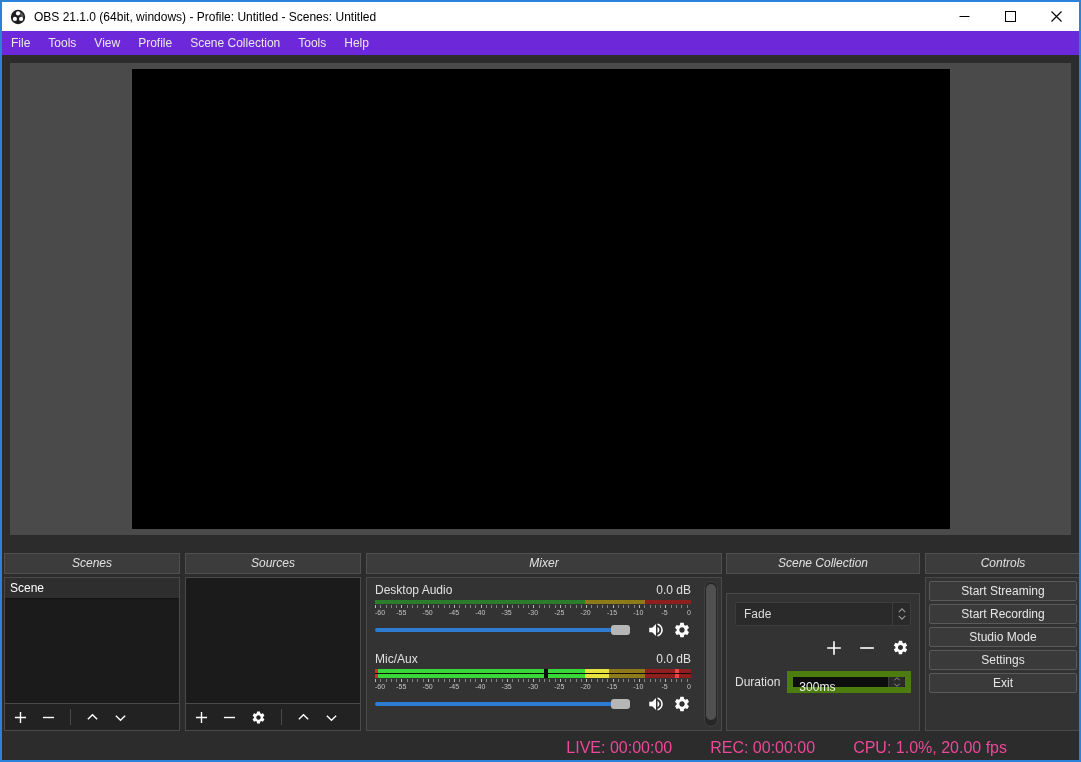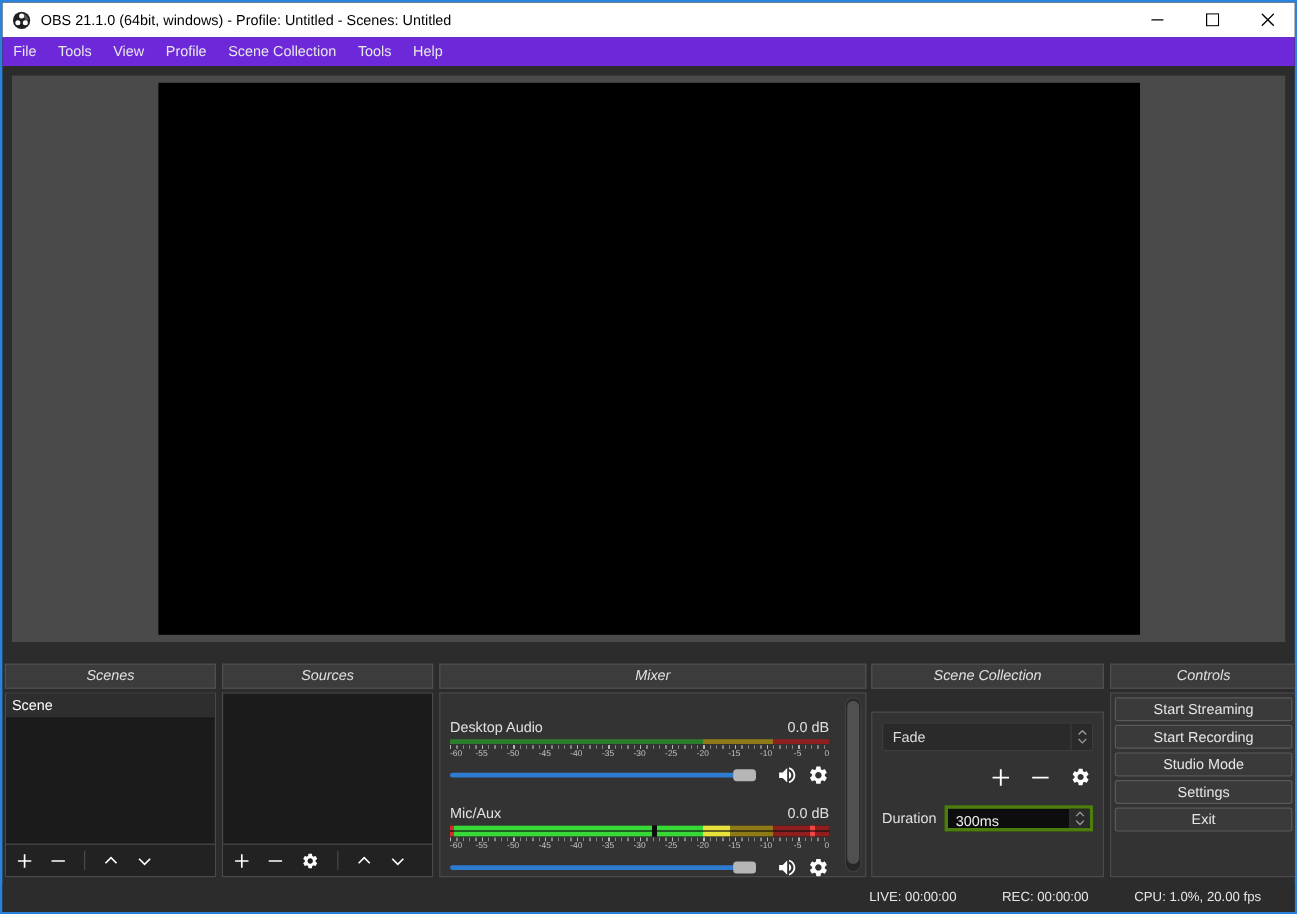--- a/index.html
+++ b/index.html
@@ -67,21 +67,21 @@
   }
   .toolbar{
     height:27px; border-top:1px solid #4a4a4a; background:#222222;
     display:flex; align-items:center; gap:15px; padding:0 9px;
   }
   .tsep{ width:1px; height:16px; background:#4a4a4a; }
   .tool-icon svg{ display:block; }
 
   
   .mixer-body{ padding:5px 30px 5px 8px; }
-  .chan{ margin-bottom:13px;margin-top:16px; }
+  .chan{ margin-bottom:13px; }
   .chan-row{ display:flex; justify-content:space-between; color:#e0e0e0; font-size:12px; height:16px; }
   .meter{ margin-top:1px; }
   .meter .ch{
     height:4px;
     background:linear-gradient(90deg,
       #2a7d2a 0 66.6%, #8f7a19 66.6% 85.3%, #8f1f1f 85.3% 100%);
   }
   .meter-mic{ display:flex; flex-direction:column; gap:1px; background:#0e0e0e; }
   .meter-mic .ch{
     background:linear-gradient(90deg,
@@ -135,41 +135,41 @@
   
   .trans-body{ padding:8px; color:#e0e0e0; font-size:12px;margin-top:16px; }
   .combo{ display:flex; height:24px; background:#2a2a2a; border:1px solid #3d3d3d; border-radius:2px; }
   .combo-text{ flex:1; line-height:22px; padding-left:8px; color:#dcdcdc; }
   .combo-spin{
     width:18px; border-left:1px solid #3d3d3d; display:flex; flex-direction:column;
     align-items:center; justify-content:center; gap:2px;
   }
   .trans-btn-row{ display:flex; justify-content:flex-end; align-items:center; gap:17px; margin:13px 2px 12px 0; }
   .duration-row{ display:flex; align-items:center; gap:7px; }
-  .spinbox{ flex:1; display:flex; height:22px; background:#0d0d0d; border:3px solid #4d7c0f;justify-content:space-between; }
+  .spinbox{ flex:1; display:flex; height:22px; background:#0d0d0d; border:6px solid #4d7c0f;justify-content:space-between; }
   .spinbox .spin-text{ flex:1; line-height:20px; padding-left:6px; color:#f0f0f0; }
   .spinbox .spin-btns{
     width:17px; background:#2a2a2a; border-left:1px solid #3d3d3d; border-radius:0 2px 2px 0;
     display:flex; flex-direction:column; align-items:center; justify-content:center; gap:2px;
   }
 
   
   .ctrl-body{ padding:3px; }
   .ctrl-btn{
     display:block; width:100%; height:20px; margin-bottom:3px;
     background:#3a3a3a; border:1px solid #5a5a5a; border-radius:2px;
     color:#e6e6e6; font-size:12px; text-align:center; line-height:18px;
   }
 
   
   .statusbar{
     position:absolute; left:0; right:0; bottom:0; height:24px;
     background:#2c2c2c; display:flex; align-items:center;
-    justify-content:flex-end; gap:38px; padding-right:28px;
-    color:#e5e5e5; font-size:11px;
+    justify-content:flex-end; gap:38px; padding-right:72px;
+    color:#ec4899; font-size:16px;
   }
 </style>
 </head>
 <body>
 
 <div class="window">
 
   <div class="titlebar">
     <svg class="app-icon" viewBox="0 0 16 16">
       <circle cx="8" cy="8" r="7.2" fill="#1e1e1e"></circle>

